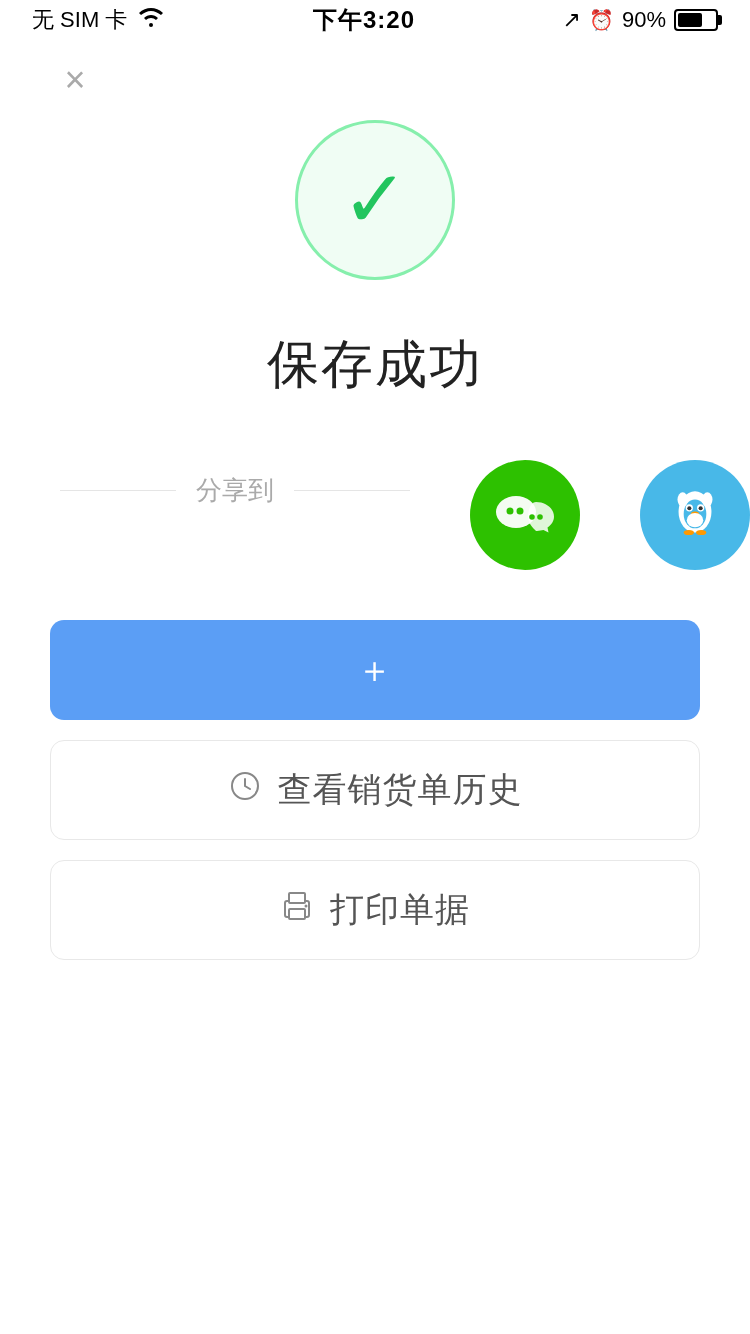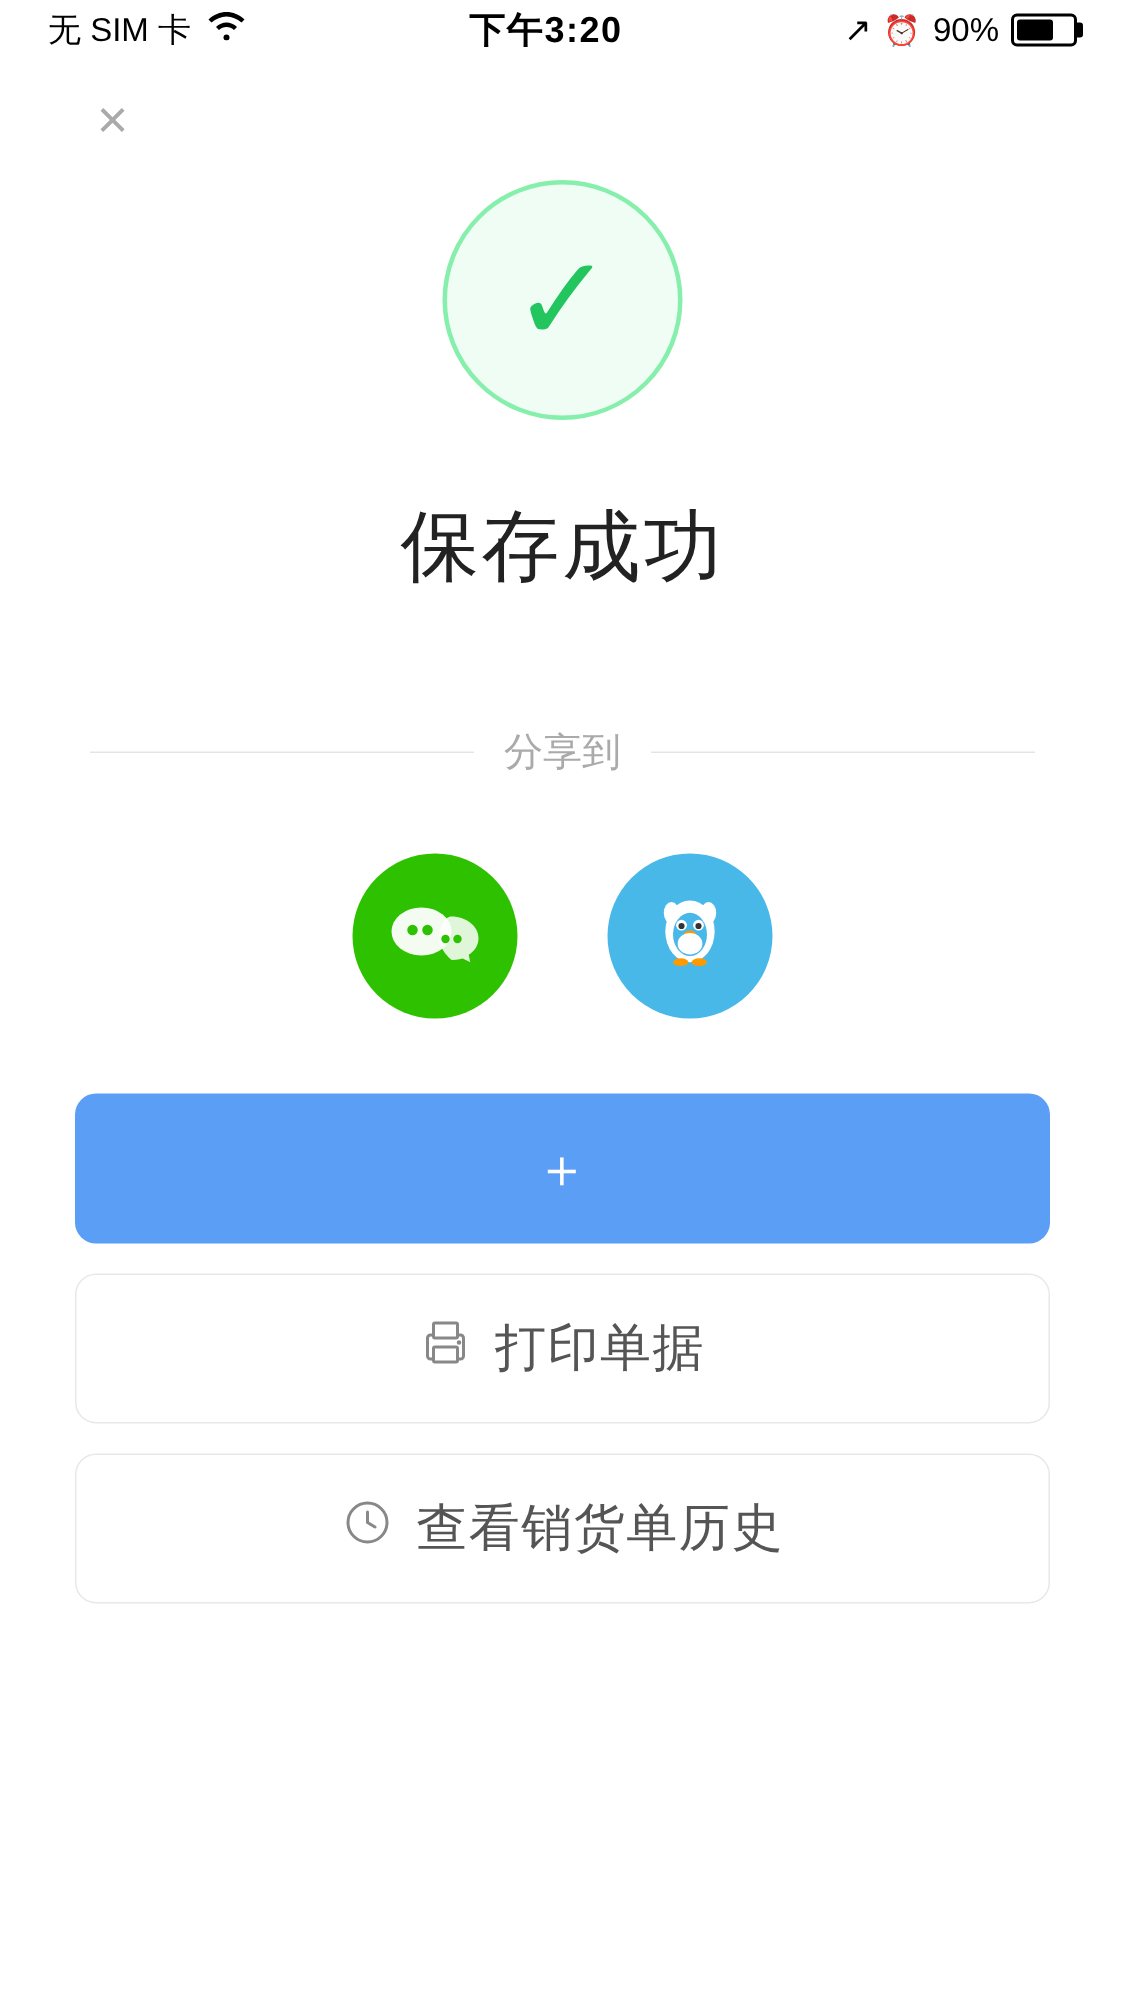--- a/index.html
+++ b/index.html
@@ -121,29 +121,29 @@
       font-size: 80px;
       color: #22c55e;
       line-height: 1;
     }
 
     
     .success-title {
       font-size: 52px;
       font-weight: 500;
       color: #222222;
-      margin-bottom: 84px;
+      margin-bottom: 60px;
       letter-spacing: 2px;
     }
 
     
     .share-section {
       width: 100%;
       display: flex;
-      flex-direction: column;
+      flex-direction: row;
       align-items: center;
       margin-bottom: 50px;
     }
 
     .share-divider-wrap {
       width: 100%;
       display: flex;
       align-items: center;
       padding: 0 60px;
       margin-bottom: 50px;
@@ -313,39 +313,39 @@
           <ellipse cx="47" cy="20" rx="5" ry="7" fill="white"></ellipse>
         </svg>
       </div>
     </div>
   </div>
 
   <div class="action-buttons">
 
     <button class="btn-primary">
       <span style="font-size:36px;color:white;font-weight:300;">＋</span>
+    </button>
+
+    <button class="btn-secondary">
+      <span>
+        <svg width="34" height="34" viewBox="0 0 34 34" fill="none">
+          <circle cx="17" cy="17" r="13" stroke="#888" stroke-width="2" fill="white"></circle>
+          <path d="M17 10v7l5 3" stroke="#888" stroke-width="2" stroke-linecap="round"></path>
+        </svg>
+      </span>
+      <span>查看销货单历史</span>
     </button>
 
     <button class="btn-secondary">
       <span style="font-size:32px;color:#888;">
         <svg width="34" height="34" viewBox="0 0 34 34" fill="none">
           <rect x="5" y="12" width="24" height="16" rx="2" stroke="#888" stroke-width="2" fill="white"></rect>
           <rect x="9" y="4" width="16" height="10" rx="1" stroke="#888" stroke-width="2" fill="white"></rect>
           <rect x="9" y="20" width="16" height="10" rx="1" stroke="#888" stroke-width="2" fill="white"></rect>
           <circle cx="26" cy="17" r="1.5" fill="#888"></circle>
         </svg>
       </span>
       <span>打印单据</span>
     </button>
 
-    <button class="btn-secondary">
-      <span>
-        <svg width="34" height="34" viewBox="0 0 34 34" fill="none">
-          <circle cx="17" cy="17" r="13" stroke="#888" stroke-width="2" fill="white"></circle>
-          <path d="M17 10v7l5 3" stroke="#888" stroke-width="2" stroke-linecap="round"></path>
-        </svg>
-      </span>
-      <span>查看销货单历史</span>
-    </button>
-
   </div>
 
 </div>
 
 </body></html>

